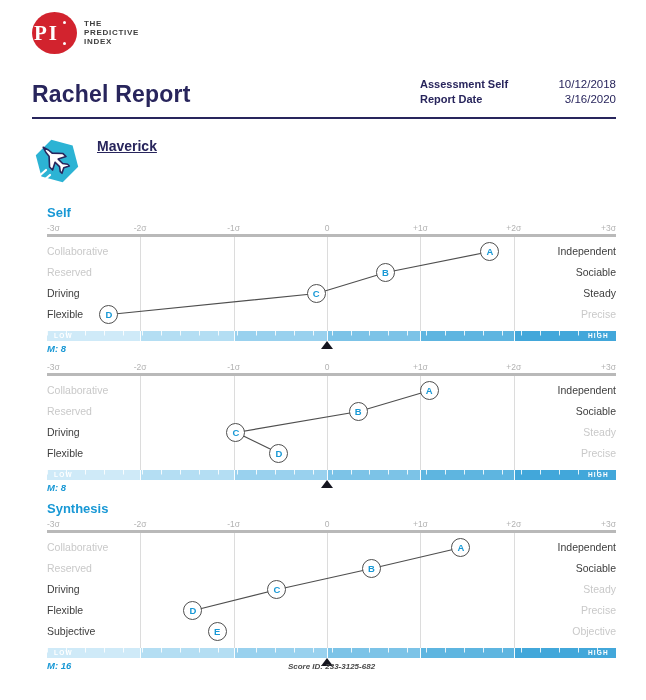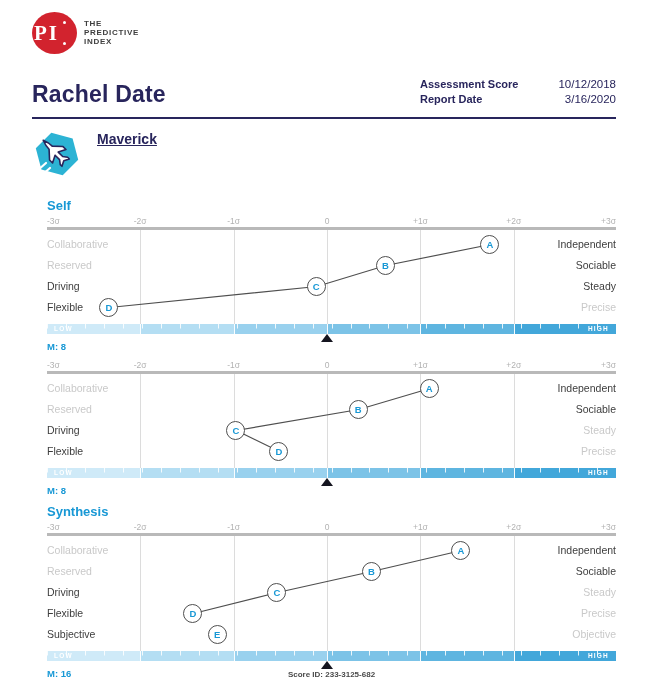--- a/index.html
+++ b/index.html
@@ -24,21 +24,21 @@
   .logo-text span{display:block;}
   .name-row{display:flex;justify-content:space-between;align-items:flex-end;margin-top:18px;}
   .person-name{font-size:23px;font-weight:bold;color:var(--navy);letter-spacing:.2px;}
   .dates{width:196px;font-size:11px;color:var(--navy);}
   .date-line{display:flex;justify-content:space-between;margin-bottom:3px;}
   .date-label{font-weight:bold;}
   .date-value{font-size:11.5px;}
   .divider{margin-top:9px;border-bottom:2px solid var(--navy);}
 
   
-  .profile{display:flex;gap:16px;padding:10px 30px 0 33px;}
+  .profile{display:flex;gap:16px;padding:17px 30px 0 33px;}
   .profile-icon{width:48px;height:48px;flex:0 0 auto;}
   .profile-title{display:inline-block;font-size:14px;font-weight:600;color:var(--navy);
                  text-decoration:underline;margin:2px 0 9px 0;}
   .profile-desc{font-size:11.5px;color:#35354a;letter-spacing:.1px;}
 
   
   .charts{margin-top:21px;padding:0 30px 0 47px;}
   .chart{margin-bottom:5px;}
   .chart-title{margin:0 0 3px 0;font-size:13px;font-weight:bold;color:var(--accent-blue);}
   .axis-ticks{position:relative;height:11px;width:569px;font-size:8.5px;color:#b2b2b2;}
@@ -64,21 +64,21 @@
         #7cc3e7 49.21% 65.73%, #5eb5e0 65.73% 82.07%, #42a7da 82.07% 100%);
     background-size:100% 45%,100% 100%;background-repeat:no-repeat;}
   .bar-sep{position:absolute;top:0;bottom:0;width:1px;background:rgba(255,255,255,.95);}
   .scale-text{position:absolute;top:0;height:10px;line-height:10px;font-size:6.5px;font-weight:bold;
               color:#fff;letter-spacing:1.2px;}
   .scale-text.low{left:7px;}
   .scale-text.high{right:7px;}
   .triangle{position:absolute;top:10px;width:0;height:0;
             border-left:6px solid transparent;border-right:6px solid transparent;
             border-bottom:8px solid #15151f;}
-  .info-row{position:relative;width:569px;height:16px;margin-top:5px;}
+  .info-row{position:relative;width:569px;height:16px;font-style:italic;}
   .m-label{position:absolute;left:0;top:2px;font-size:9.5px;font-weight:bold;color:var(--accent-blue);}
   .score-id{position:absolute;left:50%;transform:translateX(-50%);top:4px;font-size:8px;
             font-weight:bold;color:#4a4a4a;white-space:nowrap;}
 </style>
 </head>
 <body>
 
 <div class="page">
 
   <div class="header">
@@ -88,24 +88,24 @@
         <span class="logo-dot top"></span>
         <span class="logo-dot bot"></span>
       </div>
       <div class="logo-text">
         <span>THE</span>
         <span>PREDICTIVE</span>
         <span>INDEX</span>
       </div>
     </div>
     <div class="name-row">
-      <div class="person-name">Rachel Date</div>
+      <div class="person-name">Rachel Report</div>
       <div class="dates">
         <div class="date-line">
-          <span class="date-label">Assessment Score</span>
+          <span class="date-label">Assessment Self</span>
           <span class="date-value">10/12/2018</span>
         </div>
         <div class="date-line">
           <span class="date-label">Report Date</span>
           <span class="date-value">3/16/2020</span>
         </div>
       </div>
     </div>
     <div class="divider"></div>
   </div>

